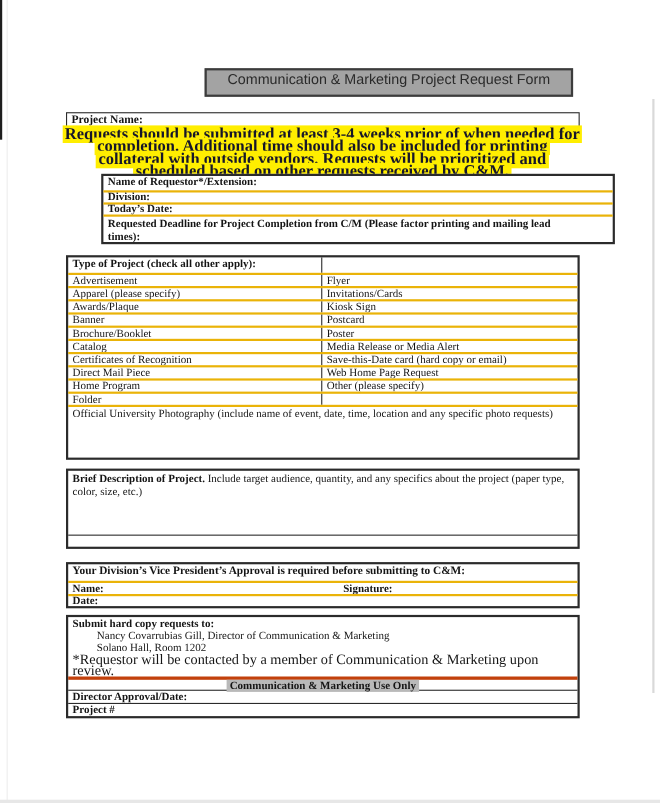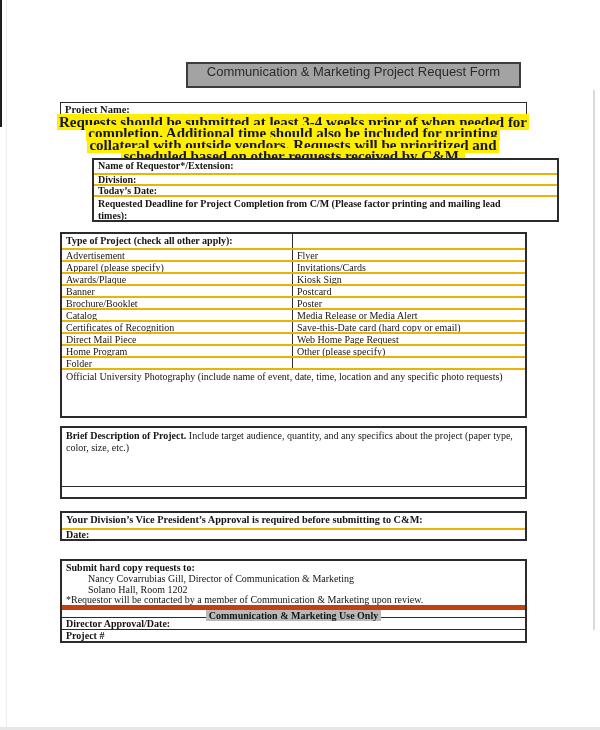--- a/index.html
+++ b/index.html
@@ -67,22 +67,22 @@
   .approval-table { top:511px; }
   .a-header { height:15px; line-height:14px; font-weight:bold; font-size:10.3px; }
   .a-row2 { height:12px; line-height:11px; font-weight:bold; }
   .a-sig { position:absolute; left:54%; top:0; }
   .a-row3 { height:11px; line-height:10.5px; font-weight:bold; }
 
   .submit-box { top:559px; font-size:10px; }
   .s-text { padding:1px 4px 0; }
   .s-line1 { font-weight:bold; line-height:11px; }
   .s-line2, .s-line3 { line-height:11px; padding-left:22px; }
-  .s-foot { font-size:10px; line-height:10px; }
-  .s-useonly { height:12px; border-top:5px solid #c2410c; text-align:center; line-height:11px; }
+  .s-foot { font-size:13px; line-height:10px; }
+  .s-useonly { height:12px; border-top:3px solid #c2410c; text-align:center; line-height:11px; }
   .s-useonly .gray-hl { background:var(--highlight_gray, #b9b9b9); font-weight:bold; padding:0 3px; }
   .s-director, .s-project { height:12px; border-top:1px solid #2b2b2b; line-height:11px; font-weight:bold; padding:0 4px; }
 </style>
 </head>
 <body>
 
 <div class="page">
 
   <div class="scan-left-dark"></div>
   <div class="scan-left-faint"></div>
@@ -169,20 +169,24 @@
   <div class="abs tbl outlined brief-box">
     <div class="brief-main">
       <span class="b">Brief Description of Project.</span><span> Include target audience, quantity, and any specifics about the project (paper type, color, size, etc.)</span>
     </div>
     <div class="brief-empty"></div>
   </div>
 
   <div class="abs tbl outlined approval-table">
     <div class="row a-header">
       <span class="lbl">Your Division’s Vice President’s Approval is required before submitting to C&amp;M:</span>
+    </div>
+    <div class="row a-row2">
+      <span class="lbl">Name:</span>
+      <span class="a-sig">Signature:</span>
     </div>
     <div class="row a-row3">
       <span class="lbl">Date:</span>
     </div>
   </div>
 
   <div class="abs tbl outlined submit-box">
     <div class="s-text">
       <div class="s-line1">Submit hard copy requests to:</div>
       <div class="s-line2">Nancy Covarrubias Gill, Director of Communication &amp; Marketing</div>

